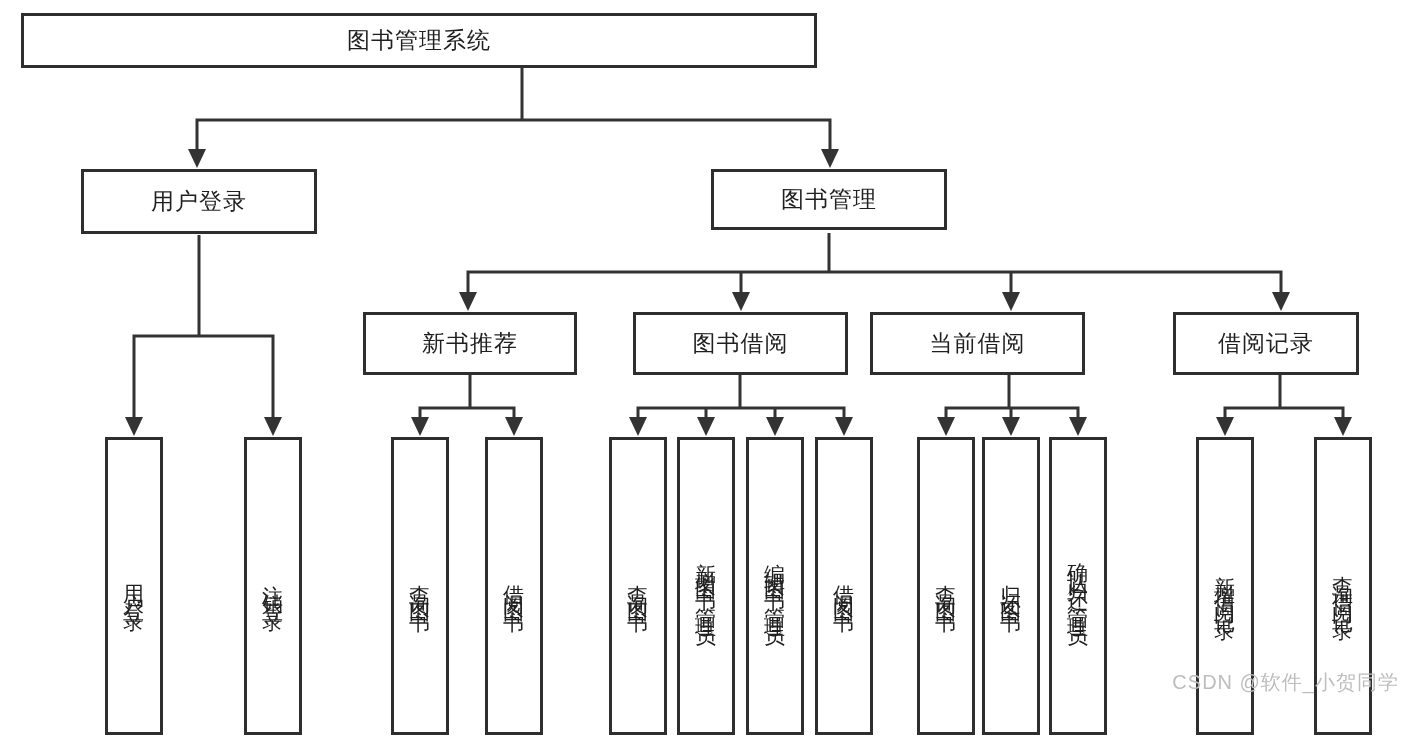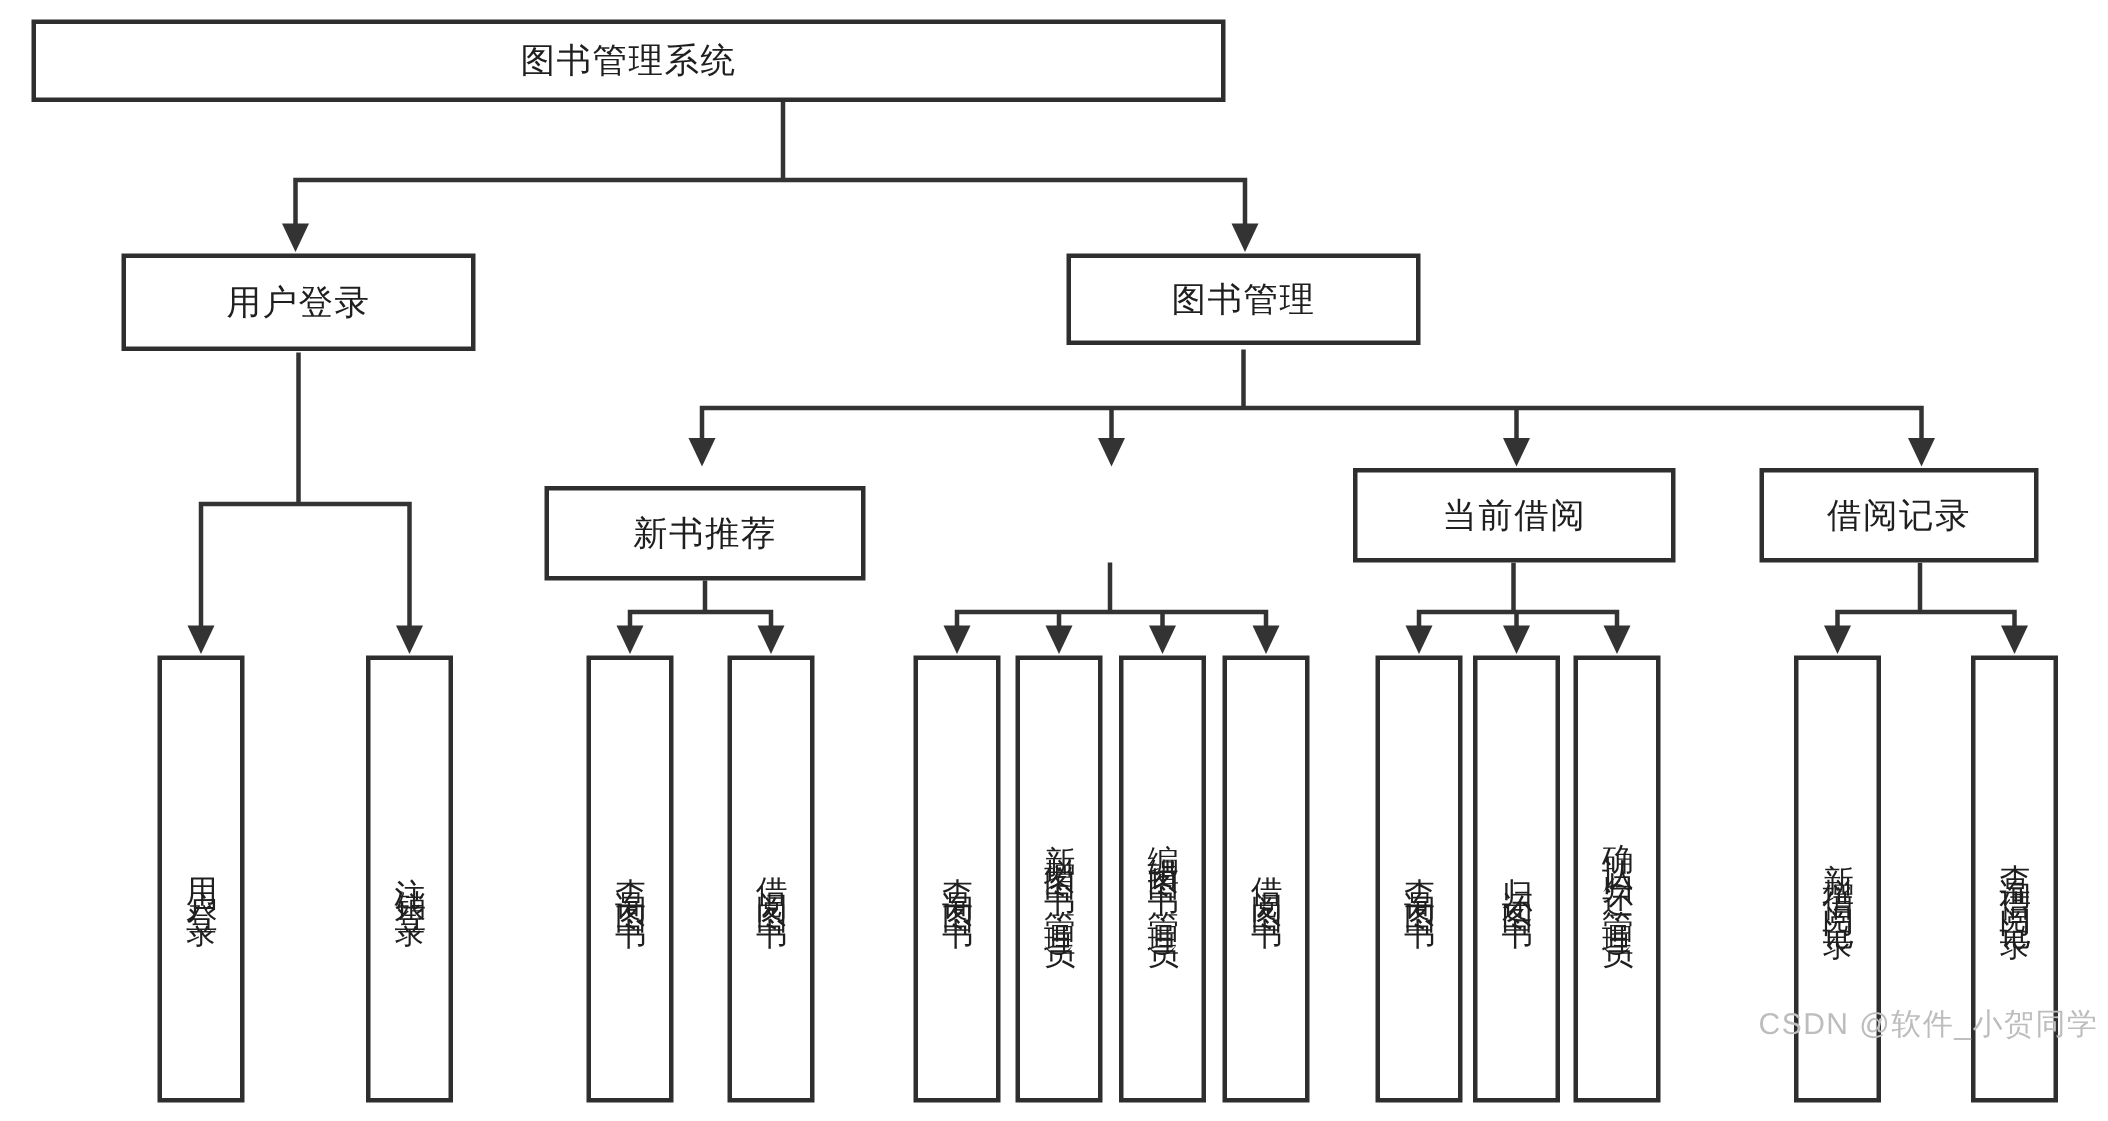--- a/index.html
+++ b/index.html
@@ -114,22 +114,23 @@
       <polygon points="1216,417 1234,417 1225,436"></polygon>
       <polygon points="1334,417 1352,417 1343,436"></polygon>
     </g>
   </svg>
 
   <div class="node" style="left:21px; top:13px; width:796px; height:55px;">图书管理系统</div>
 
   <div class="node" style="left:81px; top:169px; width:236px; height:65px;">用户登录</div>
   <div class="node" style="left:711px; top:169px; width:236px; height:61px;">图书管理</div>
 
-  <div class="node" style="left:363px; top:324px; width:214px; height:63px;">新书推荐</div>
-  <div class="node" style="left:902px; top:312px; width:215px; height:63px;">当前借阅</div>
+  <div class="node" style="left:363px; top:312px; width:214px; height:63px;">新书推荐</div>
+  <div class="node" style="left:633px; top:312px; width:215px; height:63px;">图书借阅</div>
+  <div class="node" style="left:870px; top:312px; width:215px; height:63px;">当前借阅</div>
   <div class="node" style="left:1173px; top:312px; width:186px; height:63px;">借阅记录</div>
 
   <div class="node leaf" style="left:105px; top:437px; width:58px; height:298px;">用户登录</div>
   <div class="node leaf" style="left:244px; top:437px; width:58px; height:298px;">注销登录</div>
 
   <div class="node leaf" style="left:391px; top:437px; width:58px; height:298px;">查询图书</div>
   <div class="node leaf" style="left:485px; top:437px; width:58px; height:298px;">借阅图书</div>
 
   <div class="node leaf" style="left:609px; top:437px; width:58px; height:298px;">查询图书</div>
   <div class="node leaf" style="left:677px; top:437px; width:58px; height:298px;">新增图书（管理员）</div>

